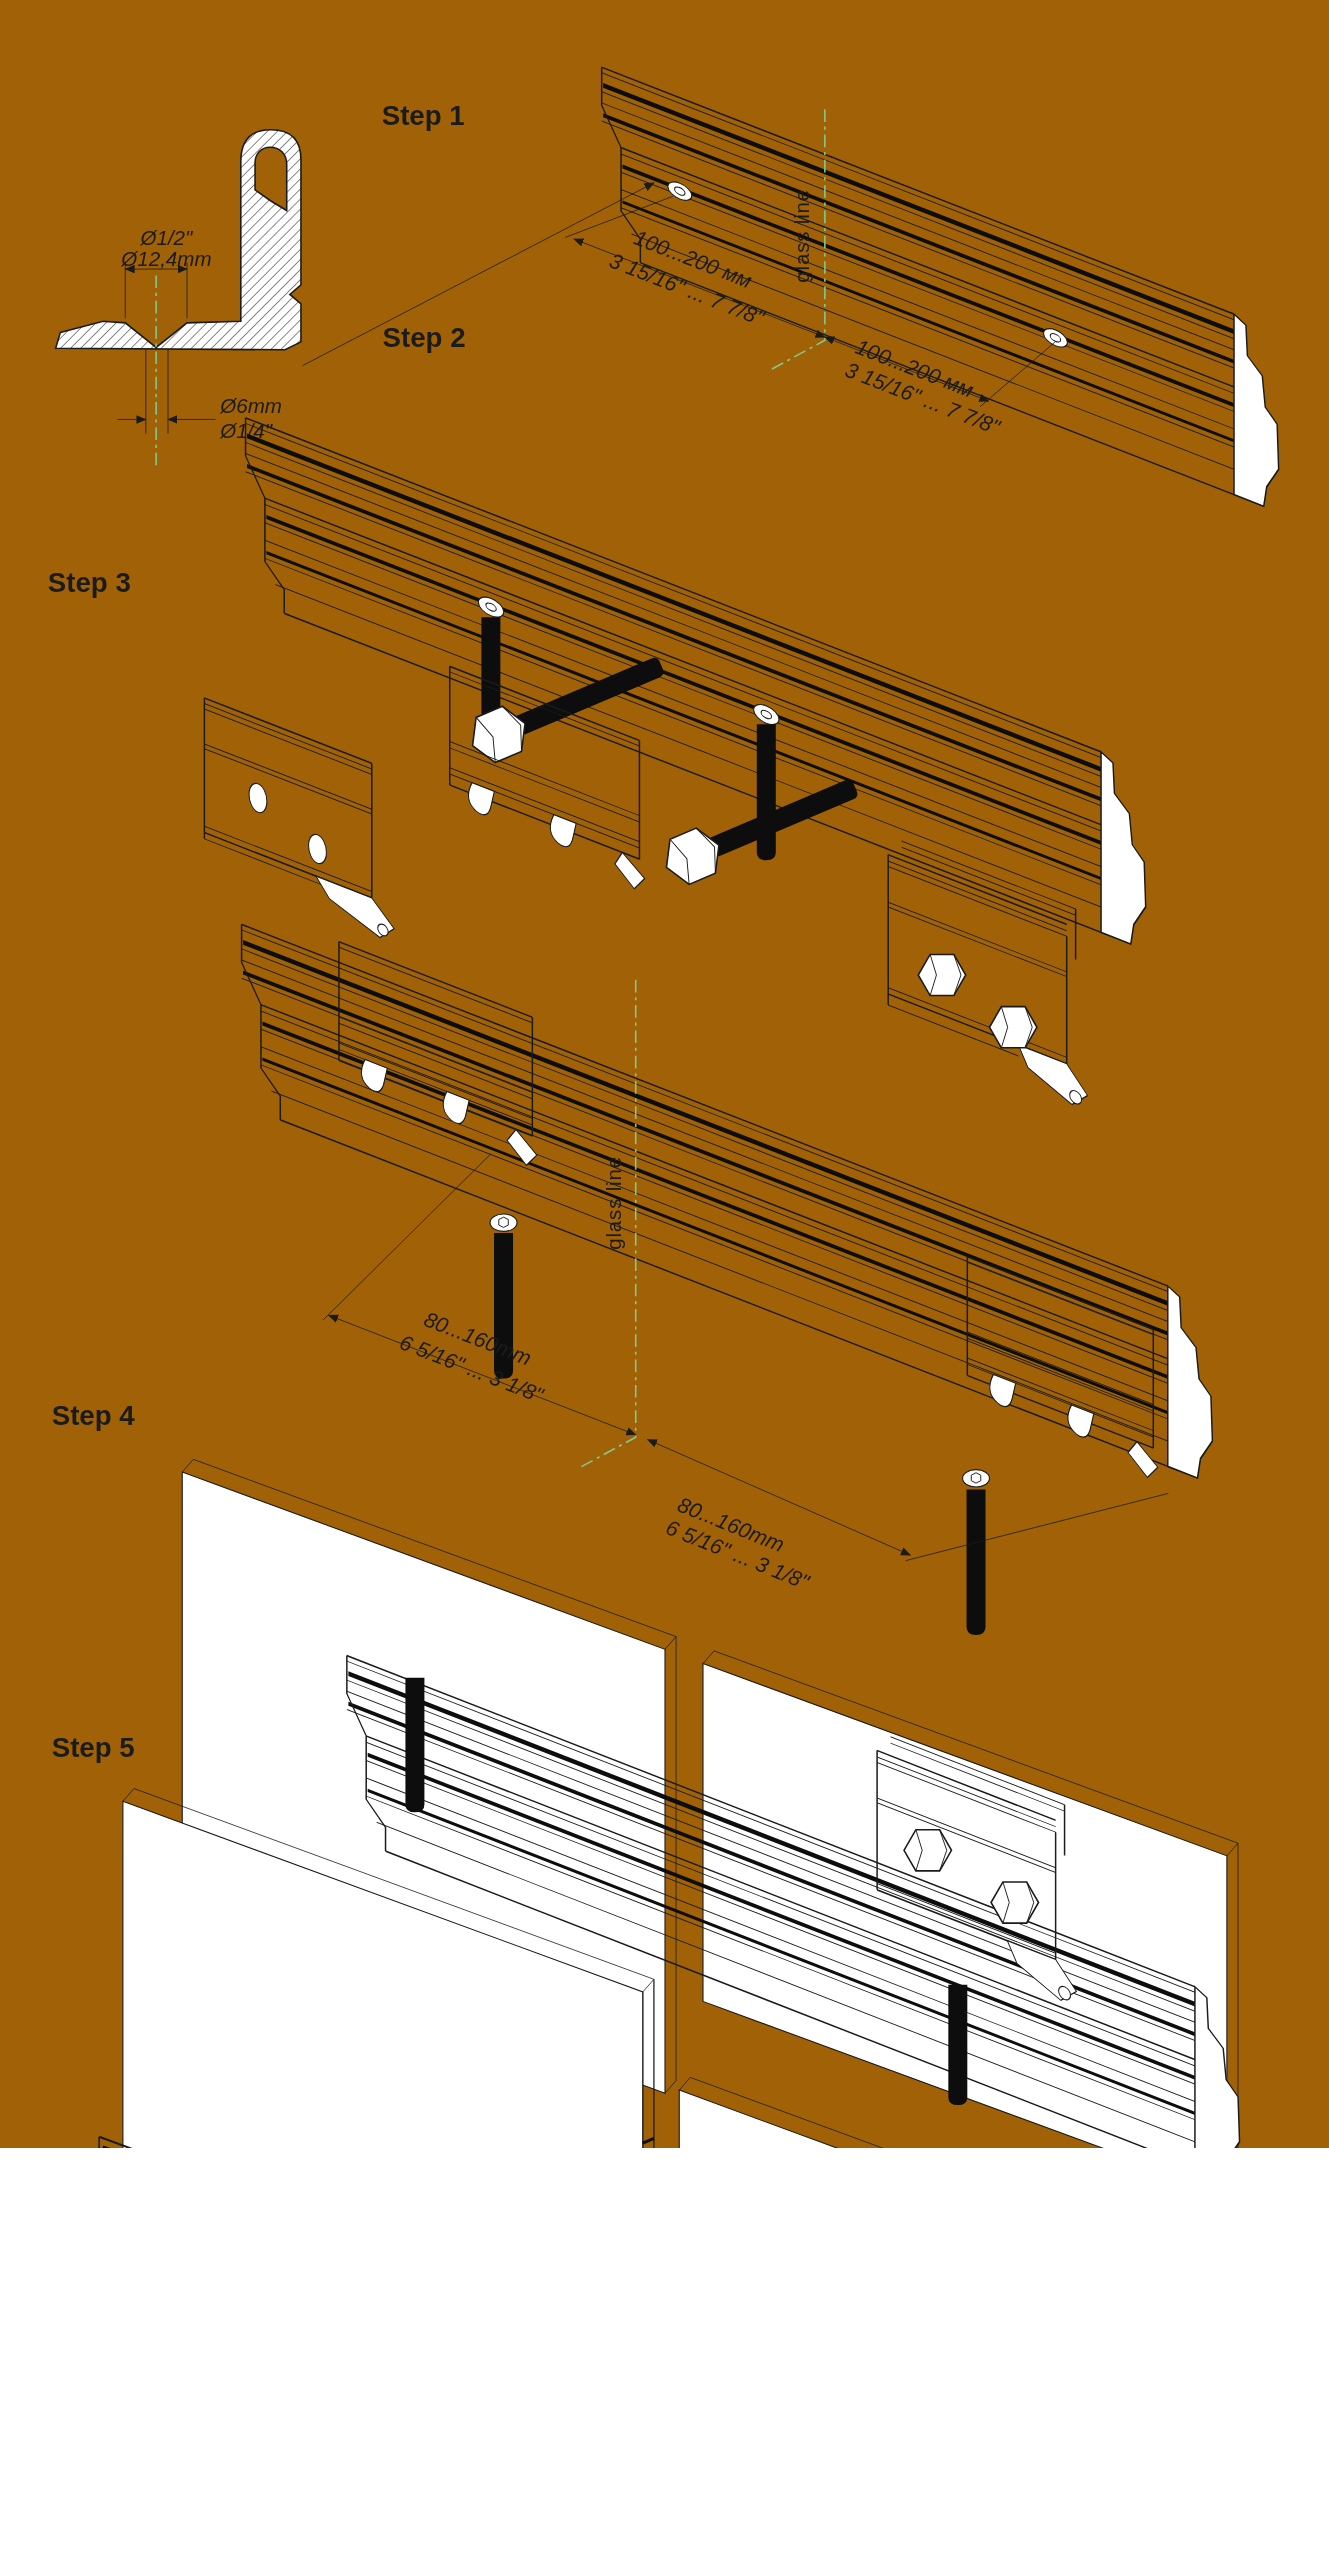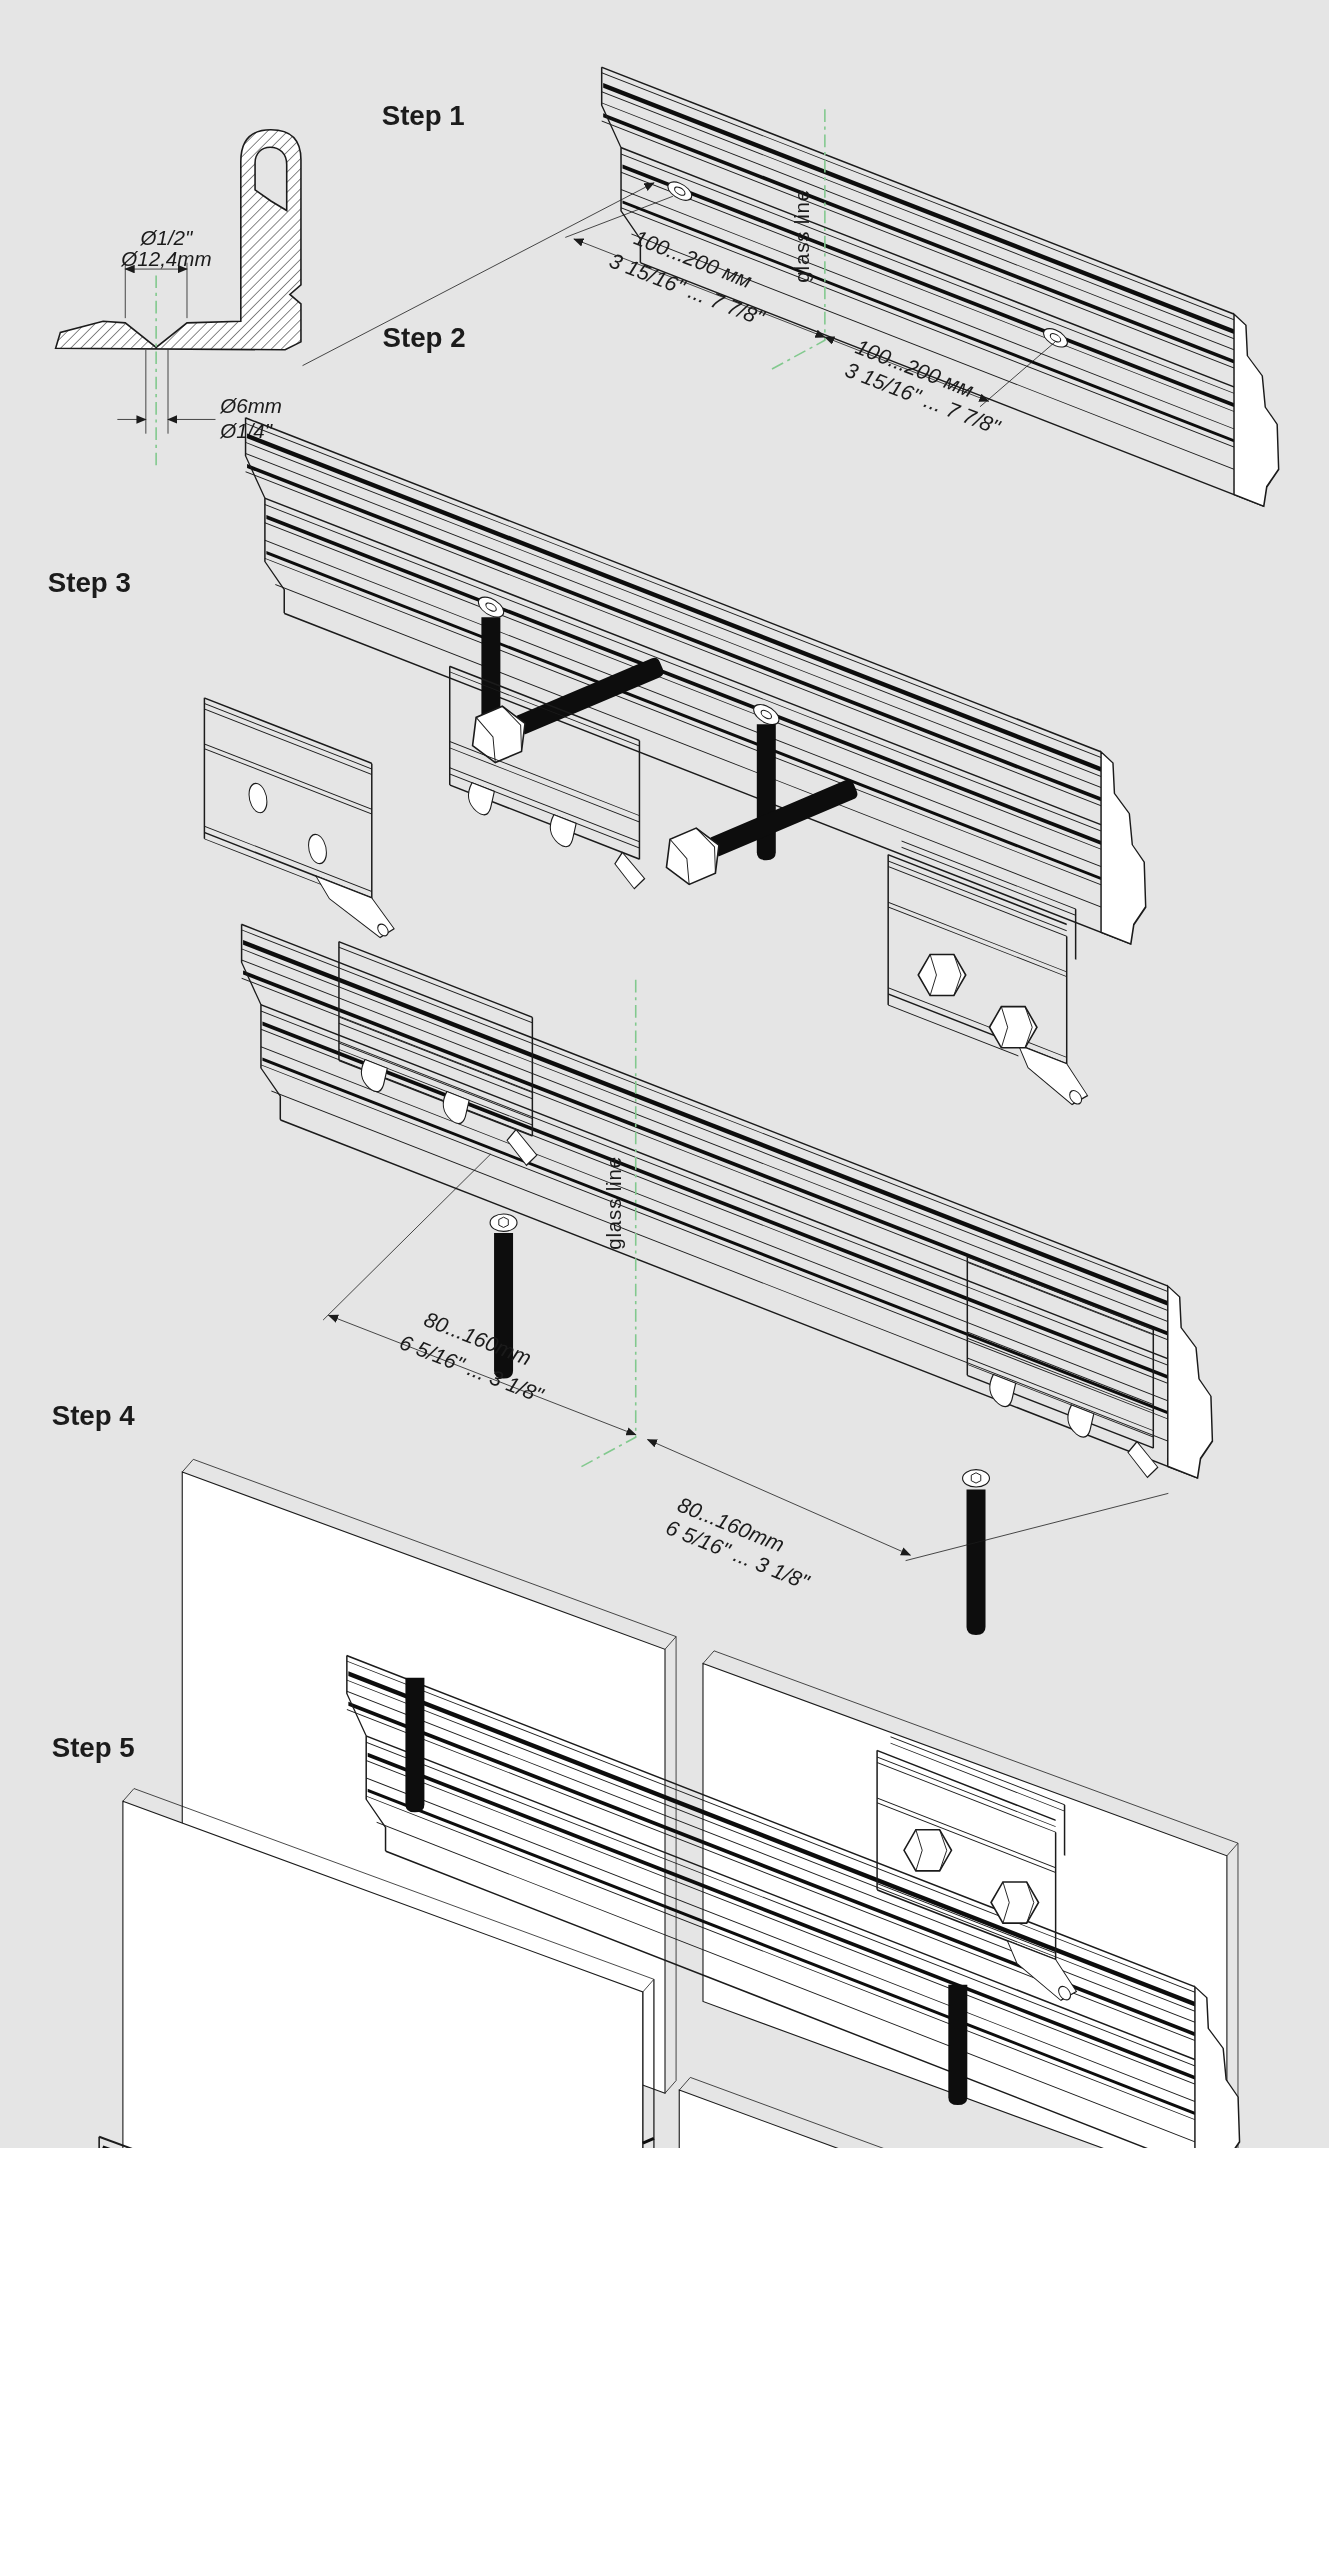--- a/index.html
+++ b/index.html
@@ -1,16 +1,16 @@
 <!DOCTYPE html>
 <html style="font-size:12.7px"><head>
 <meta charset="utf-8">
 <style>
   html,body{margin:0;padding:0;background:#fff;}
-  #page{position:relative;width:1330px;height:2148px;background:#e5e5e5;overflow:hidden;
+  #page{position:relative;width:1330px;height:2148px;background:#a16207;overflow:hidden;
         font-family:"Liberation Sans",sans-serif;}
   svg{position:absolute;left:0;top:0;}
   .ln{fill:none;stroke:#1b1b1b;stroke-width:1.2px;}
   .ln2{fill:none;stroke:#1b1b1b;stroke-width:2px;}
   .b4{fill:none;stroke:#0d0d0d;stroke-width:4px;}
   .b5{fill:none;stroke:#0d0d0d;stroke-width:5px;}
   .b6{fill:none;stroke:#0d0d0d;stroke-width:6px;}
   .wht{fill:#ffffff;stroke:#1b1b1b;stroke-width:2px;}
   .wht1{fill:#ffffff;stroke:#1b1b1b;stroke-width:1.4px;}
   .fb{fill:#0d0d0d;stroke:none;}

